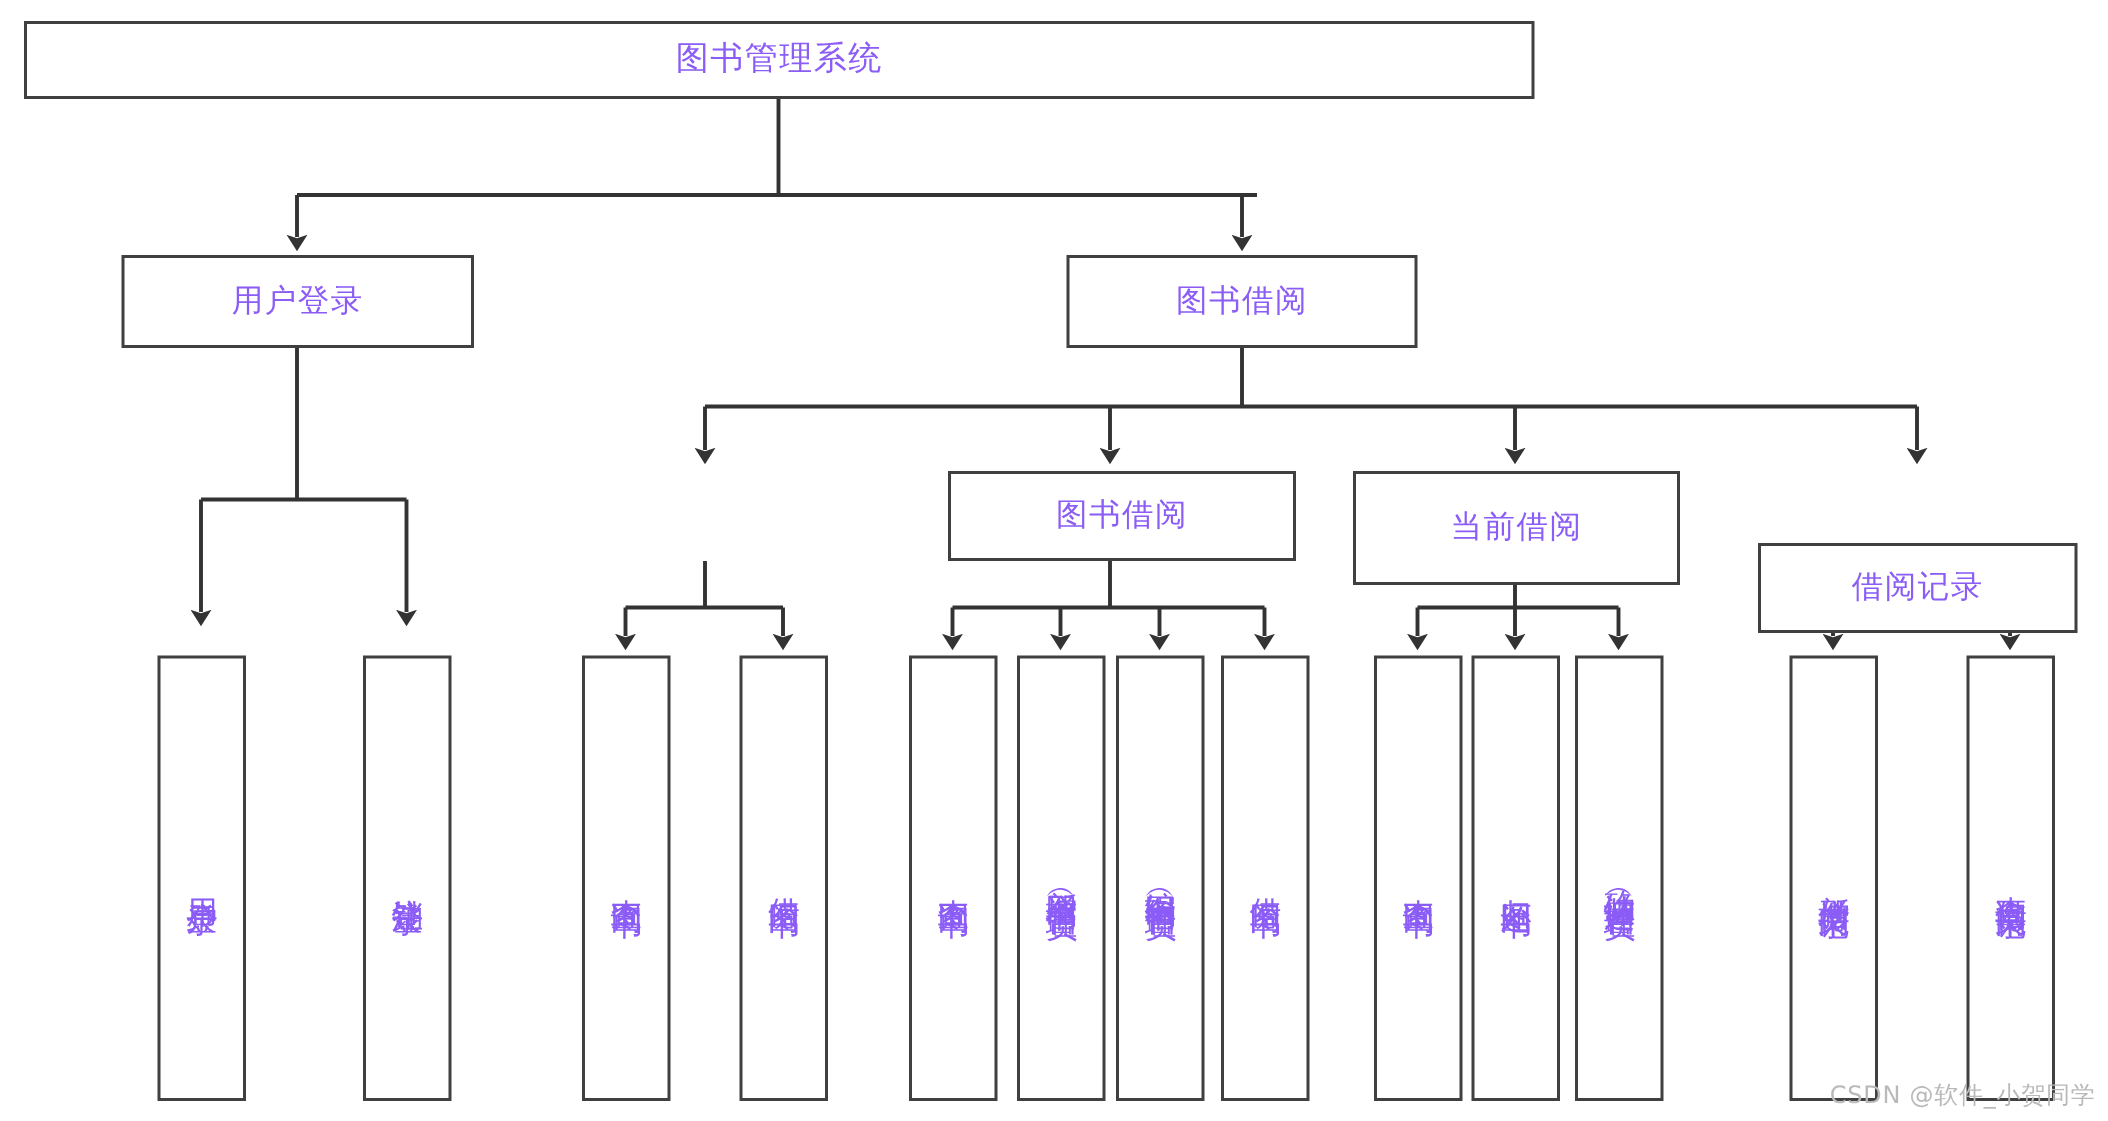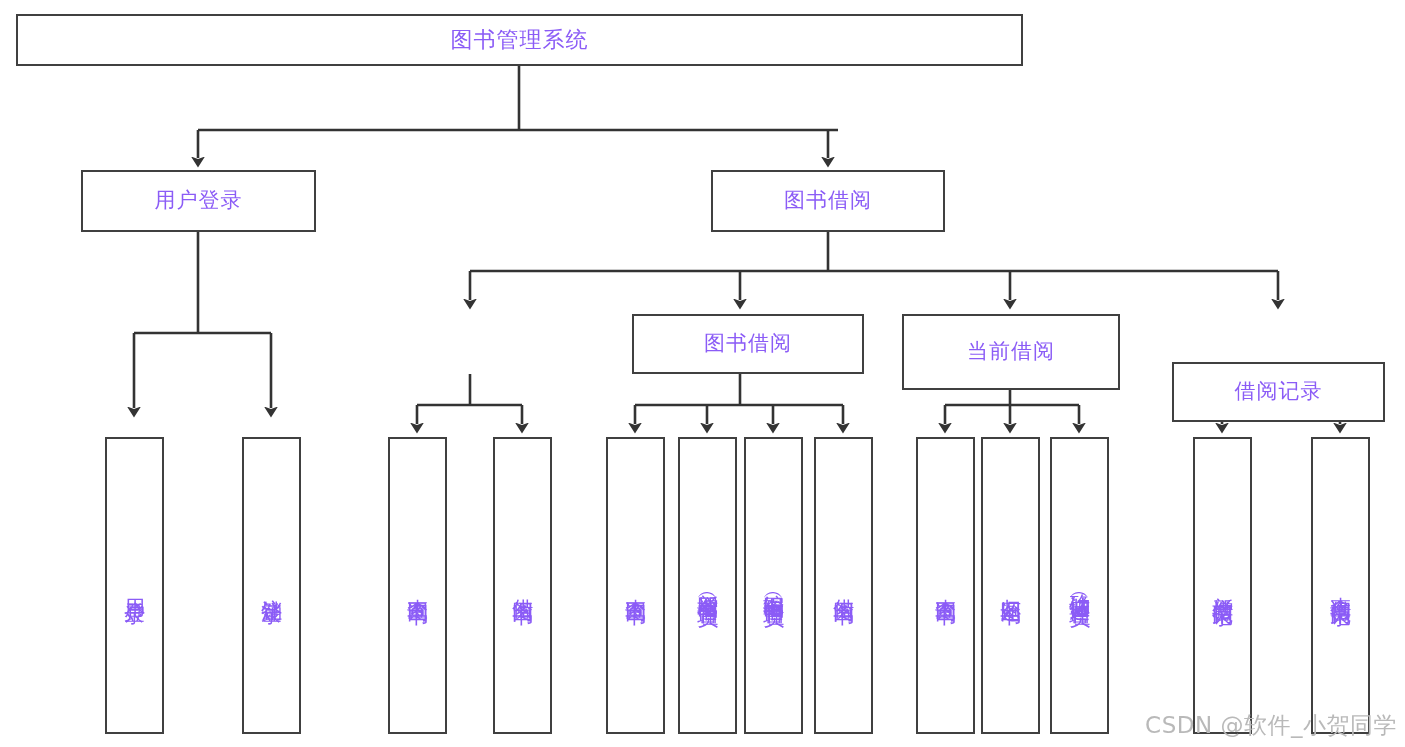--- a/index.html
+++ b/index.html
@@ -56,21 +56,21 @@
     text-orientation: upright;
     white-space: nowrap;
   }
   .root {
     font-size: 22px;
   }
   #watermark {
     position: absolute;
     right: 8px;
     bottom: 6px;
-    font-size: 23px;
+    font-size: 16px;
     color: #b9b9b9;
     letter-spacing: 0.5px;
     white-space: nowrap;
   }
 </style>
 </head>
 <body>
 
 <div id="canvas">
 

